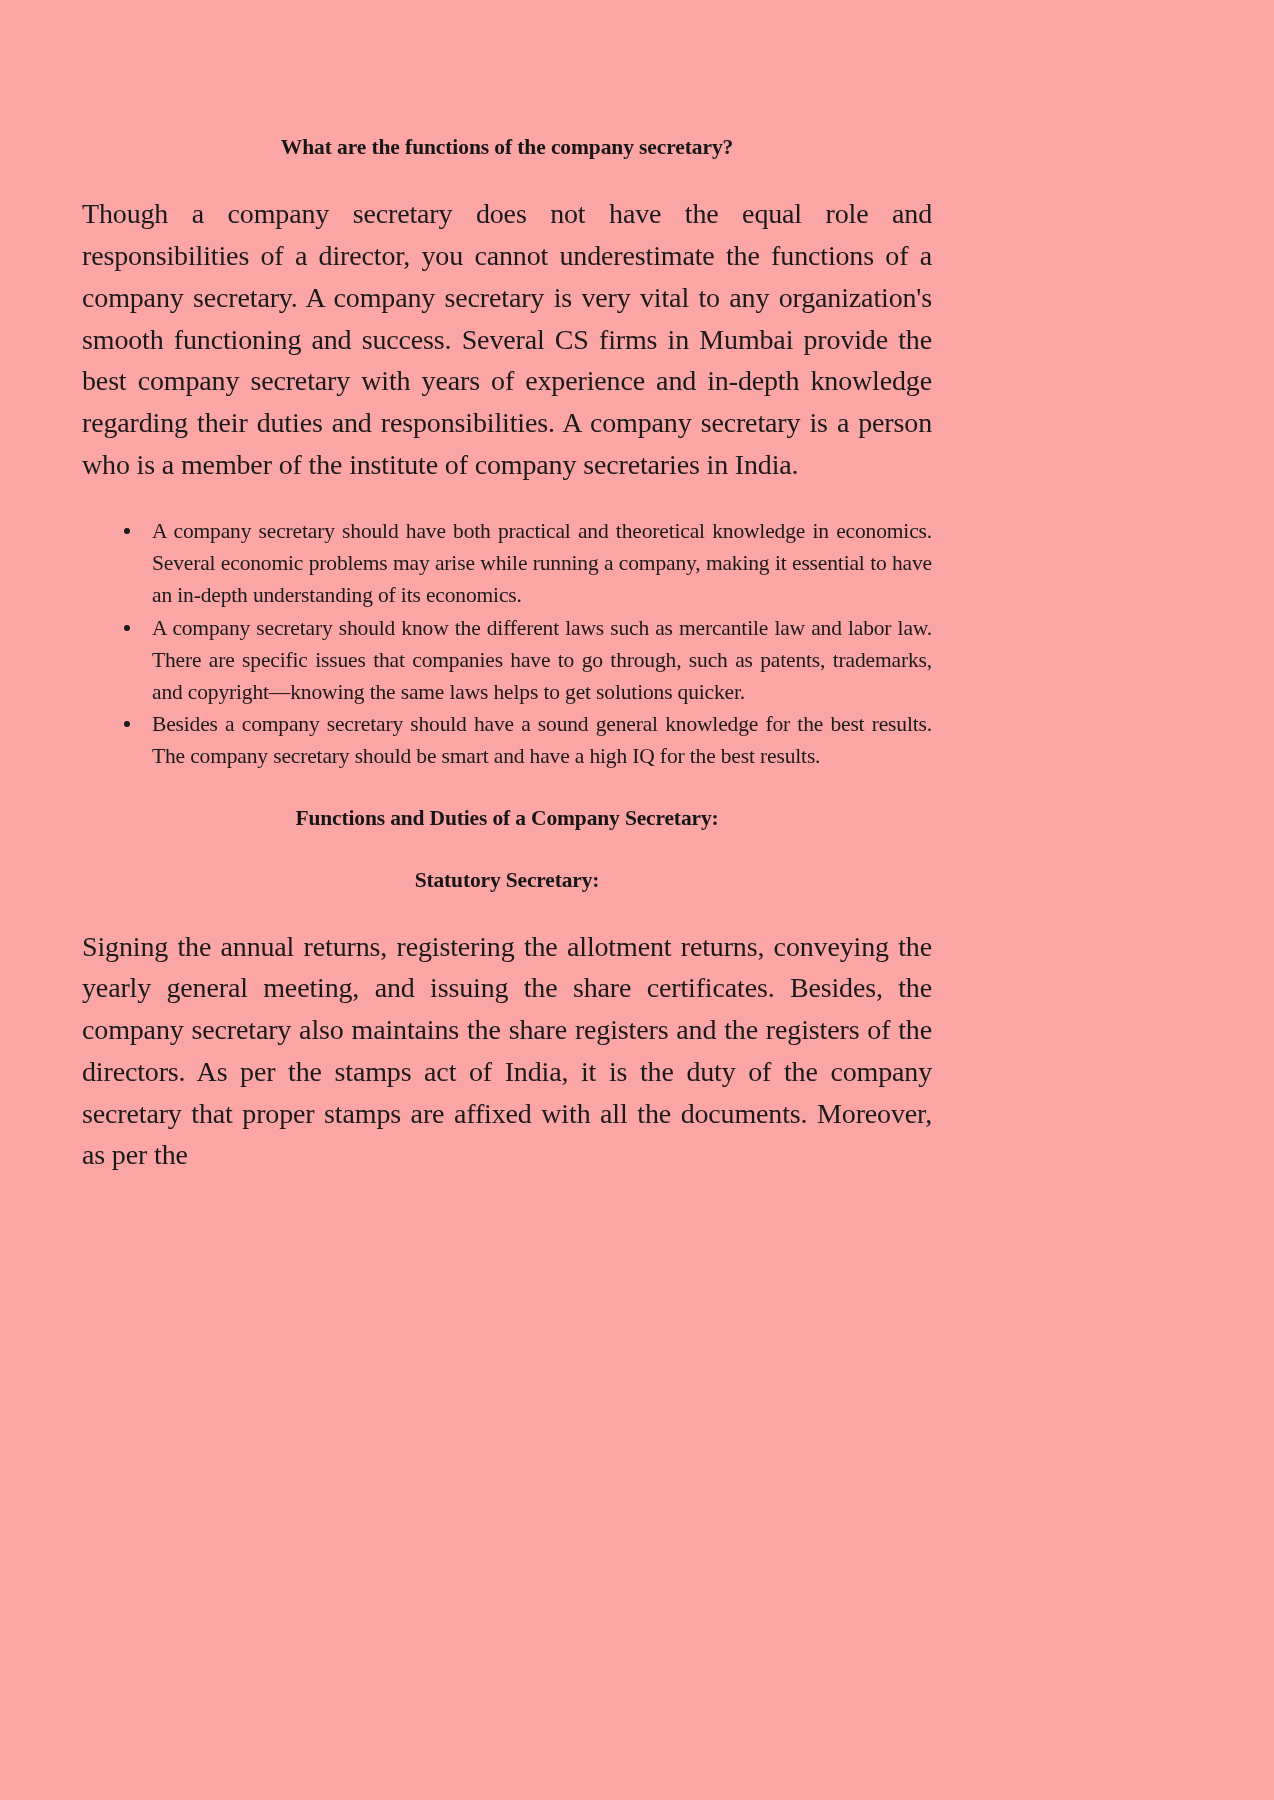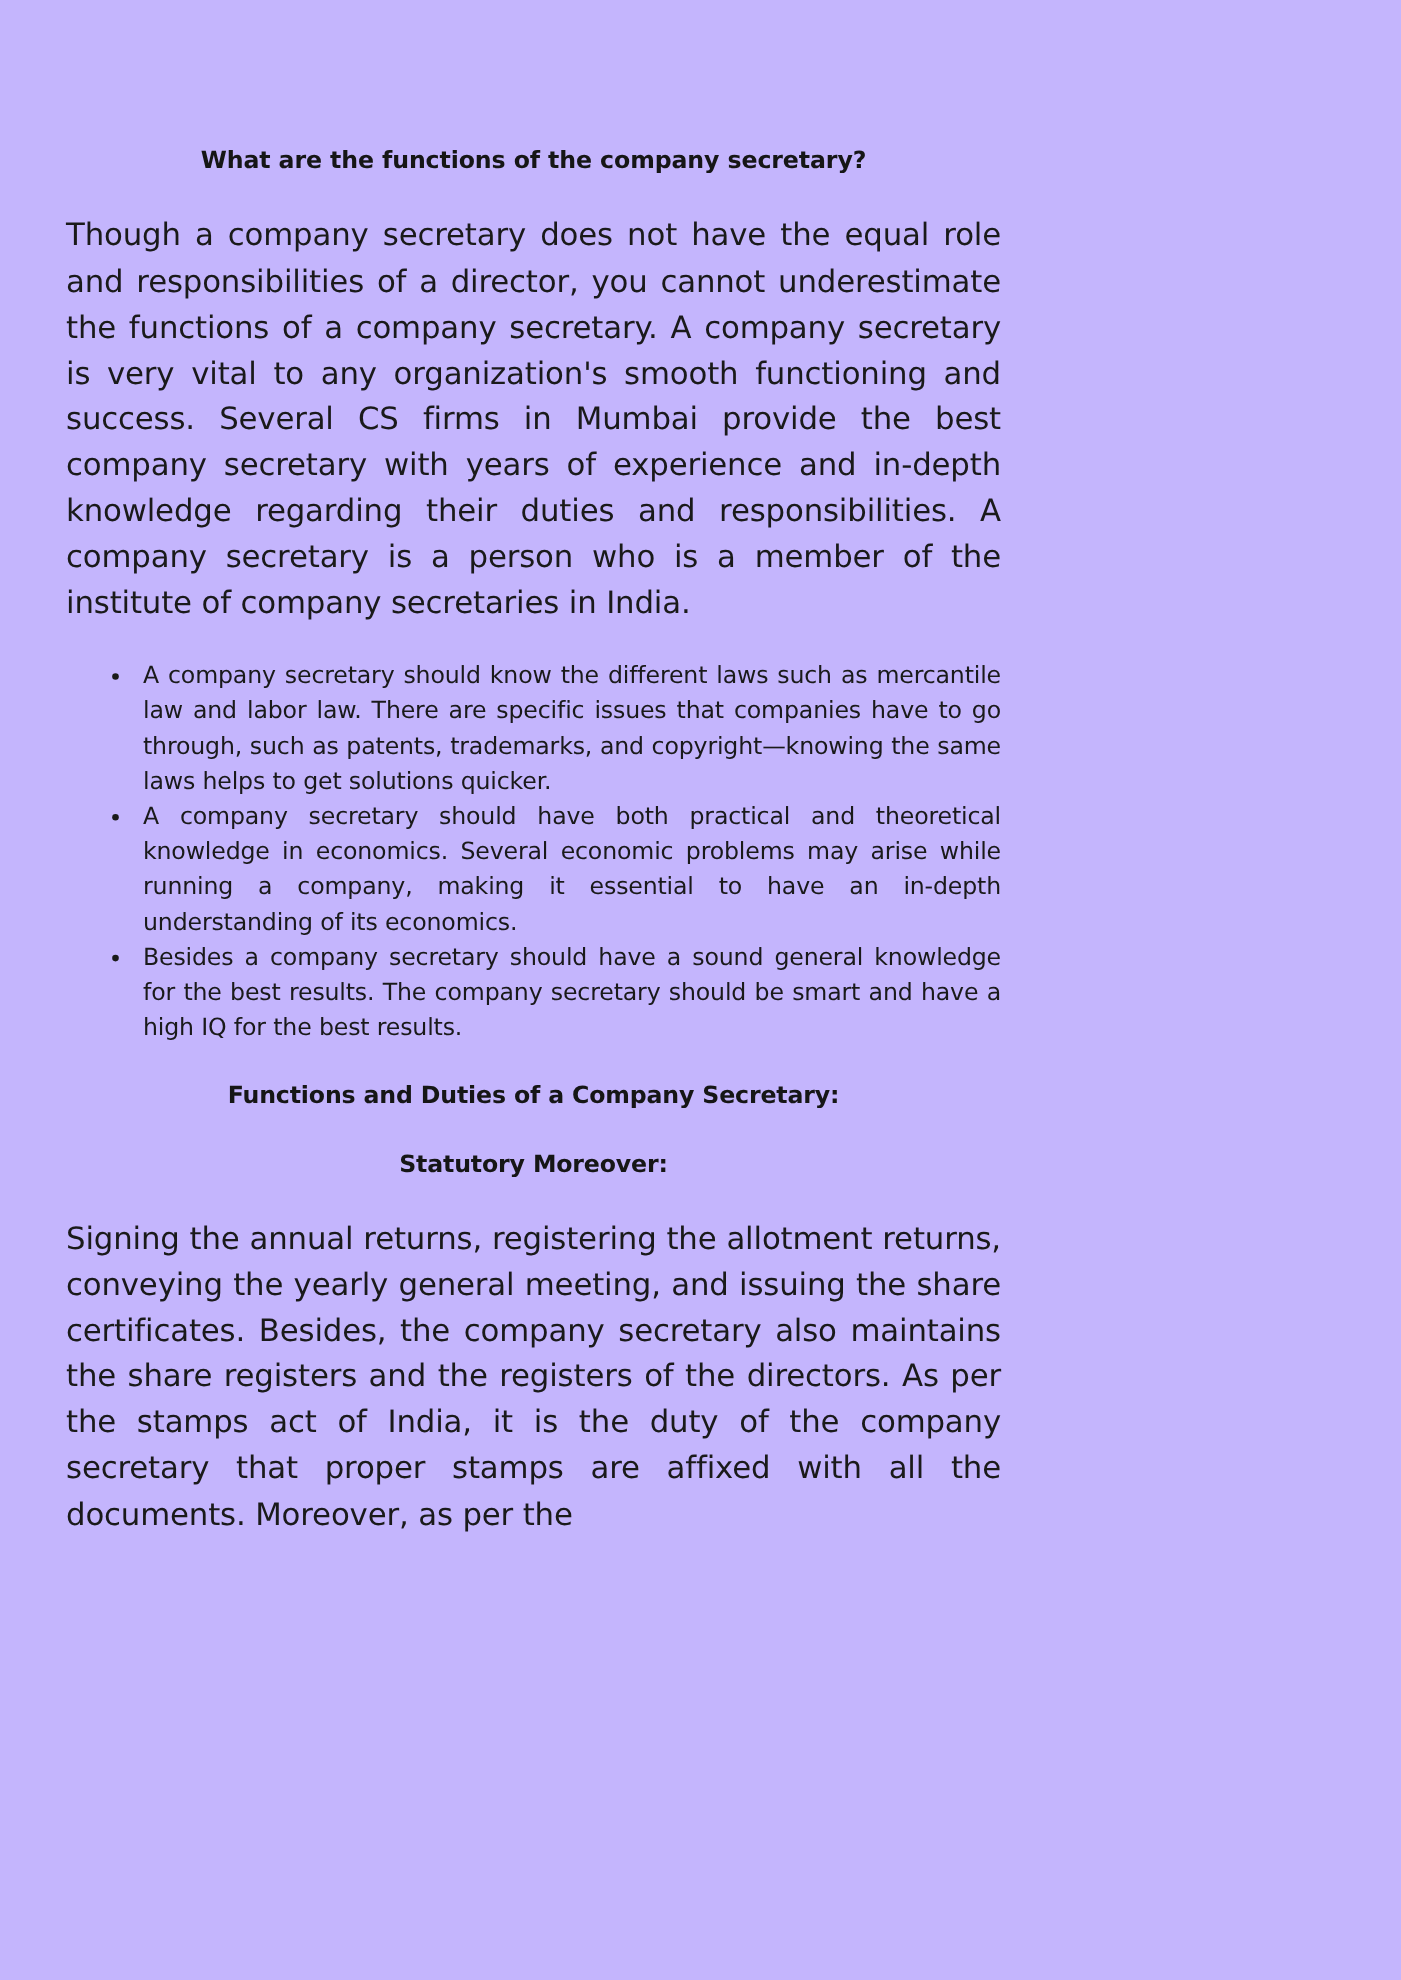--- a/index.html
+++ b/index.html
@@ -11,23 +11,24 @@
     width: 1274px;
     height: 1800px;
     font-family: "DejaVu Sans", "Liberation Sans", sans-serif;
     color: #1a1a1a;
     overflow: hidden;
   }
   .page {
     position: relative;
     width: 1274px;
     height: 1800px;
-    background: #c4b5fd;
+    background: #fca5a5;
     box-sizing: border-box;
-    padding: 133px 291px 0 60px;
+    padding: 133px 291px 0 82px;
+    font-family: Liberation Serif, serif;
   }
   .doc-body {
     width: 850px;
   }
   .doc-title {
     text-align: center;
     font-weight: bold;
     font-size: 21.5px;
     line-height: 1.32;
     letter-spacing: -0.1px;
@@ -92,33 +93,33 @@
   <div class="doc-body">
 
     <h1 class="doc-title">What are the functions of the company secretary?</h1>
 
     <p class="para">Though a company secretary does not have the equal role and responsibilities of a director, you cannot underestimate the functions of a company secretary. A company secretary is very vital to any organization's smooth functioning and success. Several CS firms in Mumbai provide the best company secretary with years of experience and in-depth knowledge regarding their duties and responsibilities. A company secretary is a person who is a member of the institute of company secretaries in India.</p>
 
 
     <ul class="bullets">
       <li>
         <span class="bullet-dot"></span>
-        <span>A company secretary should know the different laws such as mercantile law and labor law. There are specific issues that companies have to go through, such as patents, trademarks, and copyright—knowing the same laws helps to get solutions quicker.</span>
+        <span>A company secretary should have both practical and theoretical knowledge in economics. Several economic problems may arise while running a company, making it essential to have an in-depth understanding of its economics.</span>
       </li>
       <li>
         <span class="bullet-dot"></span>
-        <span>A company secretary should have both practical and theoretical knowledge in economics. Several economic problems may arise while running a company, making it essential to have an in-depth understanding of its economics.</span>
+        <span>A company secretary should know the different laws such as mercantile law and labor law. There are specific issues that companies have to go through, such as patents, trademarks, and copyright—knowing the same laws helps to get solutions quicker.</span>
       </li>
       <li>
         <span class="bullet-dot"></span>
         <span>Besides a company secretary should have a sound general knowledge for the best results. The company secretary should be smart and have a high IQ for the best results.</span>
       </li>
     </ul>
 
     <h2 class="section-heading">Functions and Duties of a Company Secretary:</h2>
 
 
-    <h2 class="section-heading">Statutory Moreover:</h2>
+    <h2 class="section-heading">Statutory Secretary:</h2>
 
     <p class="para">Signing the annual returns, registering the allotment returns, conveying the yearly general meeting, and issuing the share certificates. Besides, the company secretary also maintains the share registers and the registers of the directors. As per the stamps act of India, it is the duty of the company secretary that proper stamps are affixed with all the documents. Moreover, as per the</p>
 
   </div>
 </div>
 
 </body></html>

